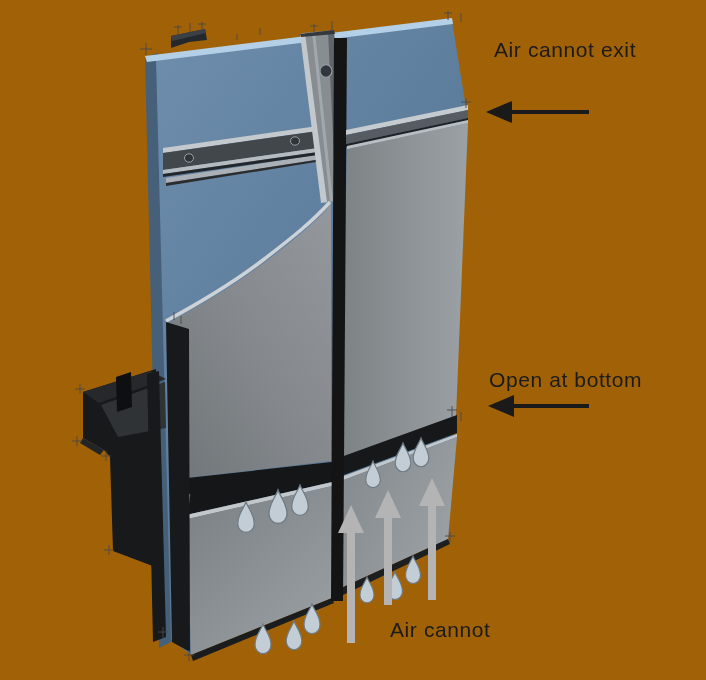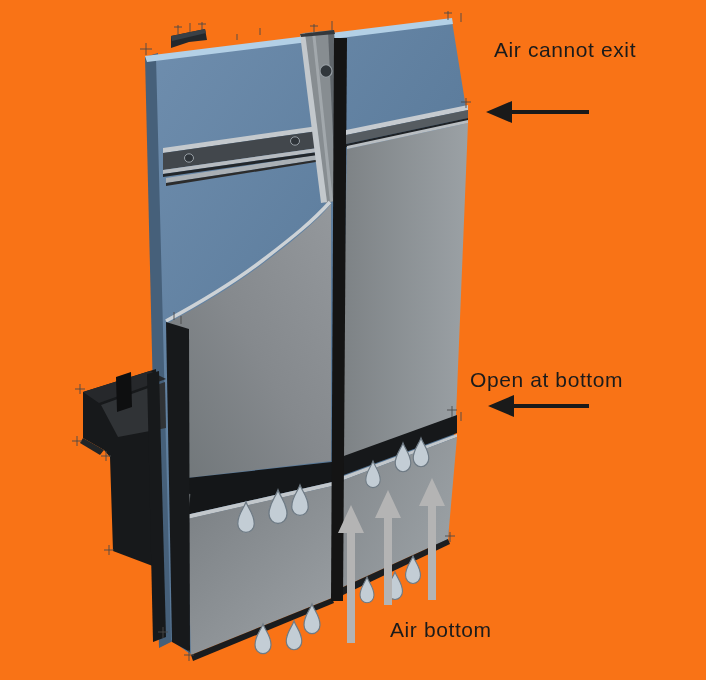--- a/index.html
+++ b/index.html
@@ -1,23 +1,23 @@
 <!DOCTYPE html>
 <html><head>
 <meta charset="utf-8">
 <style>
   html,body{margin:0;padding:0;background:#ffffff;}
-  .stage{position:relative;width:706px;height:680px;background:#f97316;overflow:hidden;
+  .stage{position:relative;width:706px;height:680px;background:#a16207;overflow:hidden;
          font-family:"Liberation Sans", sans-serif;}
   .stage svg{position:absolute;left:0;top:0;}
   .diagram-label{position:absolute;color:#1b1b1b;font-size:21px;line-height:25px;
                  letter-spacing:0.6px;white-space:nowrap;}
   #lbl-air-cannot-exit{left:494px;top:37px;}
   #lbl-closed-at-top{left:494px;top:137px;}
-  #lbl-open-at-bottom{left:470px;top:367px;}
+  #lbl-open-at-bottom{left:489px;top:367px;}
   #lbl-air-enters{left:390px;top:617px;}
 </style>
 </head>
 <body>
 
 <div class="stage">
 
 <svg width="706" height="680" viewBox="0 0 706 680">
   <defs>
     <linearGradient id="gBlue" x1="0" y1="0" x2="0.7" y2="1">
@@ -148,15 +148,15 @@
   </g>
 
   <g fill="#1a1a1a">
     <path d="M486,112 L512,101 L512,110 L589,110 L589,114 L512,114 L512,123 Z"></path>
     <path d="M488,406 L514,395 L514,404 L589,404 L589,408 L514,408 L514,417 Z"></path>
   </g>
 </svg>
 
 <div class="diagram-label" id="lbl-air-cannot-exit">Air cannot exit</div>
 <div class="diagram-label" id="lbl-open-at-bottom">Open at bottom</div>
-<div class="diagram-label" id="lbl-air-enters">Air bottom</div>
+<div class="diagram-label" id="lbl-air-enters">Air cannot</div>
 
 </div>
 
 </body></html>

